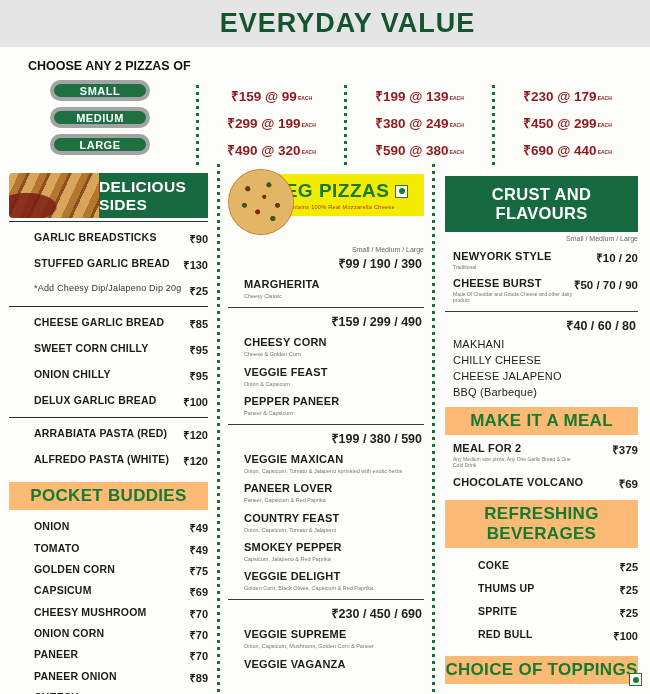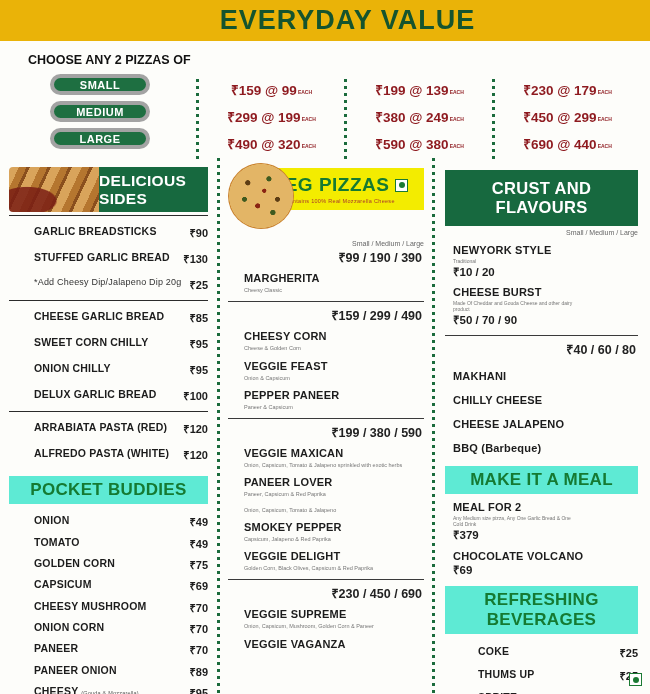--- a/index.html
+++ b/index.html
@@ -2,21 +2,21 @@
 <html><head>
 <meta charset="utf-8">
 <style>
   html,body{margin:0;padding:0;background:#e8e8e8;}
   *{box-sizing:border-box;}
   .page{
     position:relative;width:650px;height:694px;margin:0 auto;background:#fdfdfa;
     font-family:"Liberation Sans", sans-serif;color:#1c1c1c;overflow:hidden;
   }
   
-  .top-banner{height:41px;background:#eab308;display:flex;align-items:center;justify-content:center;padding-left:45px;}
+  .top-banner{height:47px;background:#e5e5e5;display:flex;align-items:center;justify-content:center;padding-left:45px;}
   .top-banner h1{margin:0;font-size:27px;font-weight:bold;color:#15542e;letter-spacing:1px;}
   
   .deals{display:flex;padding:12px 10px 4px 28px;height:117px;}
   .deals-left{width:168px;flex:0 0 168px;}
   .choose-label{font-size:12.5px;font-weight:bold;color:#111;margin-bottom:7px;}
   .pill{
     width:100px;height:21px;margin:0 0 6px 22px;background:#1e6f41;border:4px solid #a3a3a3;
     border-radius:12px;color:#fff;font-size:11px;font-weight:bold;display:flex;
     align-items:center;justify-content:center;letter-spacing:.5px;
   }
@@ -42,21 +42,21 @@
       #a96a28;}
   .green-band{flex:1;background:#17693f;color:#fff;font-size:15.5px;font-weight:bold;
     display:flex;align-items:center;justify-content:center;letter-spacing:.3px;}
   .ldiv{border:0;border-top:1.5px solid #2b2b2b;margin:3px 0;}
   .mi{display:flex;justify-content:space-between;align-items:flex-start;padding:5.5px 0;}
   .mi-name{font-size:10.5px;font-weight:bold;letter-spacing:.2px;margin-left:25px;}
   .mi-price{font-size:11px;font-weight:bold;white-space:nowrap;}
   .mi.sub .mi-name{font-weight:normal;font-size:9px;color:#333;}
   .note{font-size:5.5px;color:#555;font-weight:normal;}
   .pb .mi{padding:3.2px 0;}
-  .ybanner{background:#5eead4;color:#157a32;text-align:center;font-weight:bold;
+  .ybanner{background:#fdba74;color:#157a32;text-align:center;font-weight:bold;
     font-size:17px;padding:4px 0;margin:9px 0 7px;letter-spacing:.3px;}
   
   .veg-header{position:relative;height:74px;margin-top:5px;}
   .pizza-photo{position:absolute;left:0;top:0;width:66px;height:66px;border-radius:50%;z-index:2;
     background:
       radial-gradient(circle at 30% 30%,#5d3d14 3.5%,transparent 4.5%),
       radial-gradient(circle at 62% 24%,#3f5a1f 3.5%,transparent 4.5%),
       radial-gradient(circle at 75% 55%,#5d3d14 3.5%,transparent 4.5%),
       radial-gradient(circle at 45% 65%,#8a2413 4%,transparent 5%),
       radial-gradient(circle at 25% 55%,#3f5a1f 3.5%,transparent 4.5%),
@@ -73,25 +73,25 @@
   .tagline{font-size:5.5px;color:#a8392c;margin-top:2px;letter-spacing:.3px;}
   .size-label{text-align:right;font-size:7px;color:#666;margin-top:3px;}
   .tier-price{text-align:right;font-weight:bold;font-size:12.5px;color:#222;margin:2px 2px 2px 0;}
   .pz{margin:6px 0 7px;padding-left:16px;}
   .pz-name{font-size:11px;font-weight:bold;letter-spacing:.2px;}
   .pz-desc{font-size:5.5px;color:#777;margin-top:2px;max-width:160px;line-height:1.5;}
   .tdiv{border:0;border-top:1.5px solid #3a3a3a;margin:5px 0;}
   
   .crust-header{background:#17693f;color:#fff;text-align:center;font-weight:bold;
     font-size:16.5px;padding:9px 16px;margin:12px 0 2px;letter-spacing:.3px;}
-  .ci{display:flex;justify-content:space-between;align-items:flex-start;margin:7.5px 0;padding-left:8px;flex-direction:column;}
+  .ci{display:flex;justify-content:space-between;align-items:flex-start;margin:7.5px 0;padding-left:8px;}
   .ci-name{font-size:11px;font-weight:bold;letter-spacing:.2px;}
   .ci-desc{font-size:5px;color:#777;margin-top:2px;max-width:120px;}
   .ci-price{font-size:11.5px;font-weight:bold;white-space:nowrap;}
-  .flavour{font-size:11px;font-weight:bold;margin:12px 0;padding-left:8px;letter-spacing:.2px;}
+  .flavour{font-size:11px;font-weight:normal;margin:4px 0;padding-left:8px;letter-spacing:.2px;}
   .bev .mi{padding:4px 0 4px 8px;}
   .corner-veg{position:absolute;right:8px;bottom:8px;}
 </style>
 </head>
 <body>
 
 <div class="page">
 
   <header class="top-banner">
     <h1>EVERYDAY VALUE</h1>
@@ -253,20 +253,21 @@
       <div class="tier-price">₹199 / 380 / 590</div>
       <div class="pz">
         <div class="pz-name">VEGGIE MAXICAN</div>
         <div class="pz-desc">Onion, Capsicum, Tomato &amp; Jalapeno sprinkled with exotic herbs</div>
       </div>
       <div class="pz">
         <div class="pz-name">PANEER LOVER</div>
         <div class="pz-desc">Paneer, Capsicum &amp; Red Paprika</div>
       </div>
       <div class="pz">
+        <div class="pz-name">COUNTRY FEAST</div>
         <div class="pz-desc">Onion, Capsicum, Tomato &amp; Jalapeno</div>
       </div>
       <div class="pz">
         <div class="pz-name">SMOKEY PEPPER</div>
         <div class="pz-desc">Capsicum, Jalapeno &amp; Red Paprika</div>
       </div>
       <div class="pz">
         <div class="pz-name">VEGGIE DELIGHT</div>
         <div class="pz-desc">Golden Corn, Black Olives, Capsicum &amp; Red Paprika</div>
       </div>

